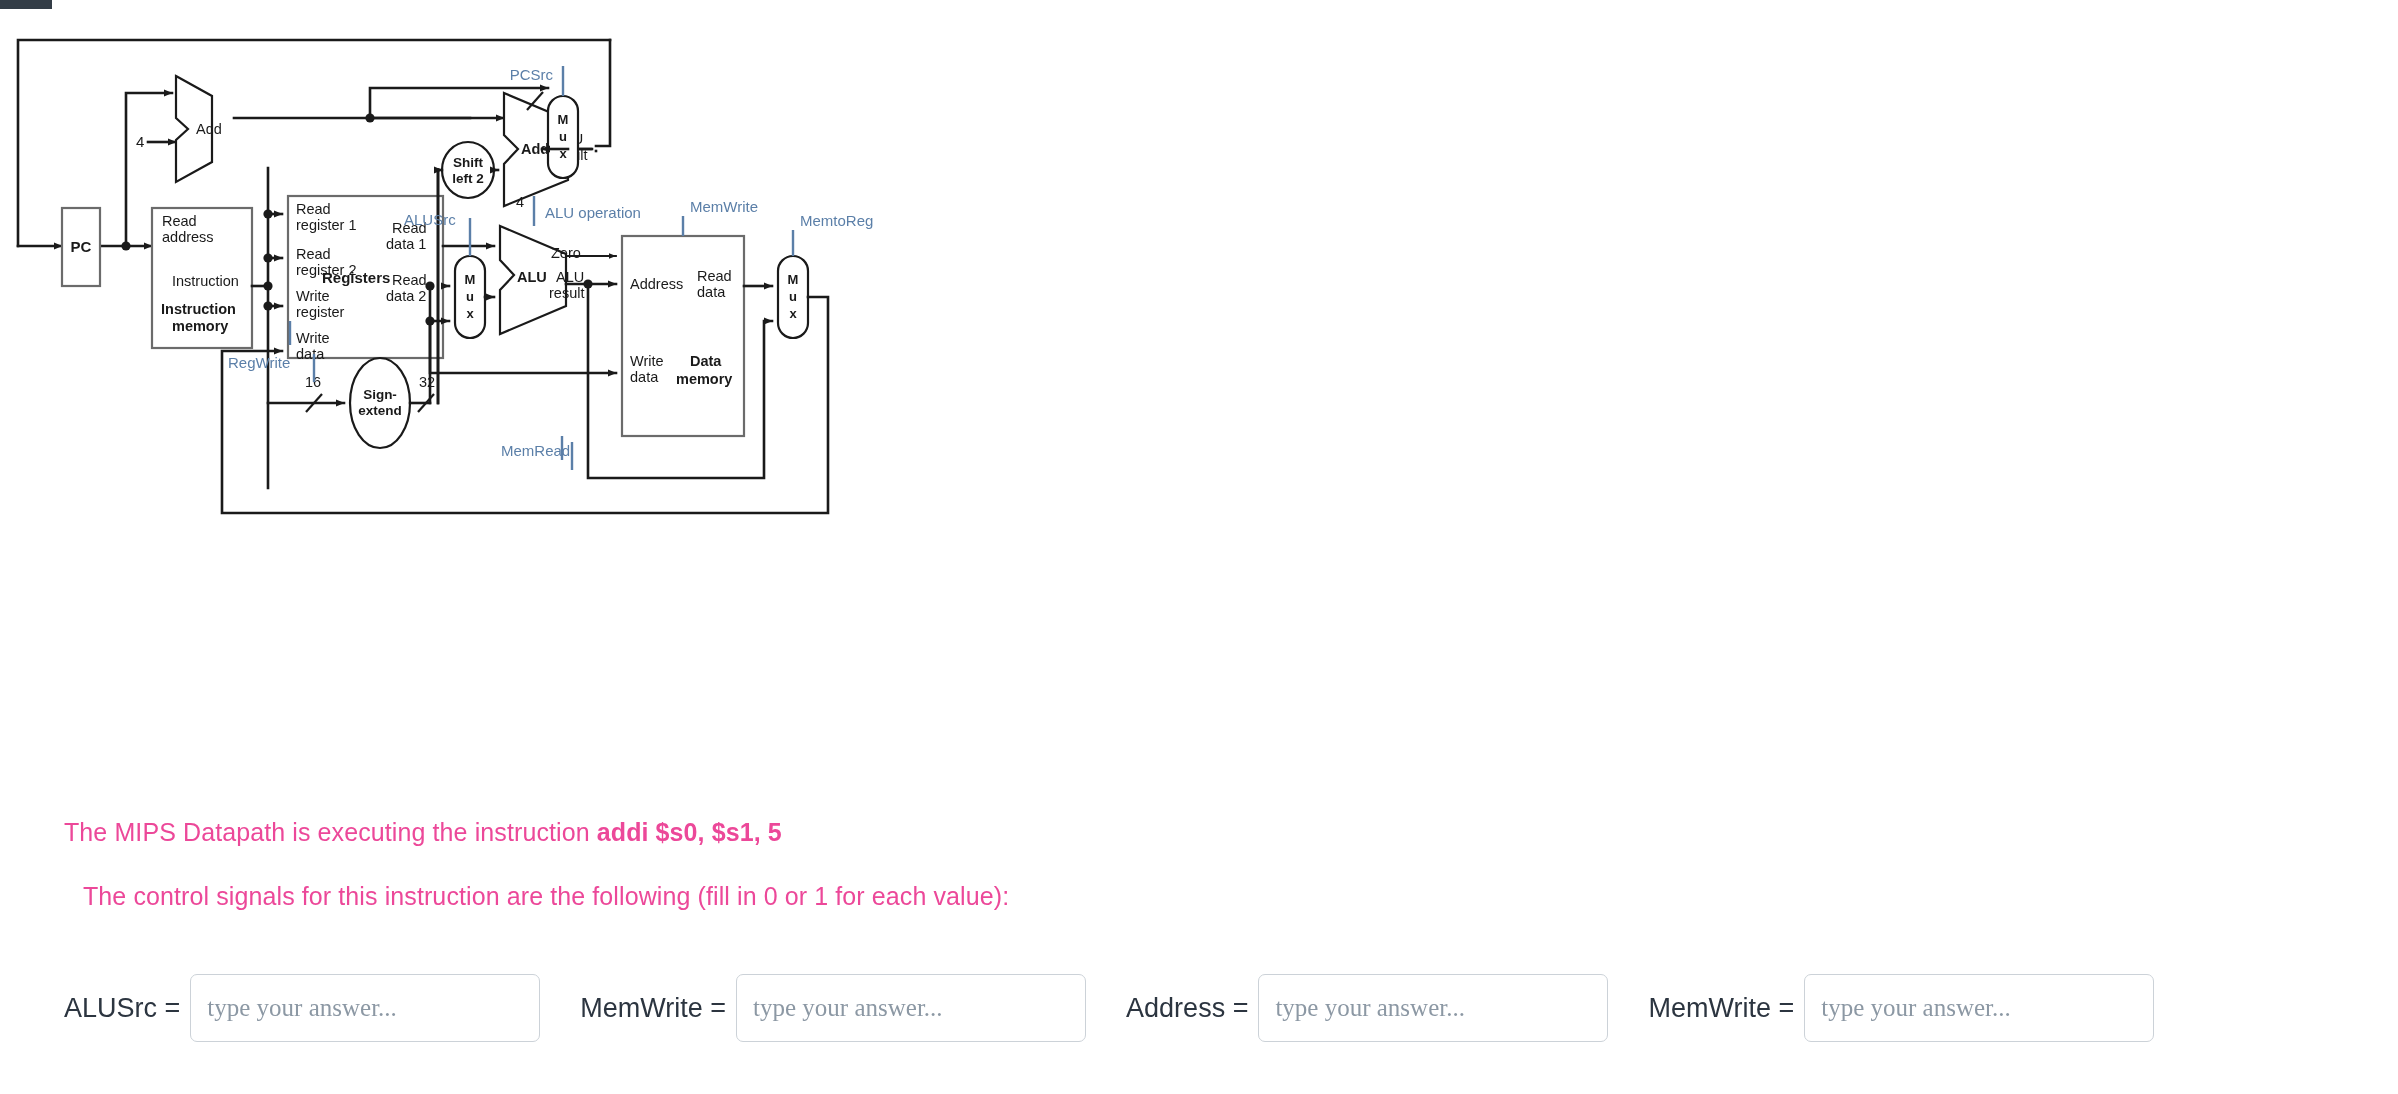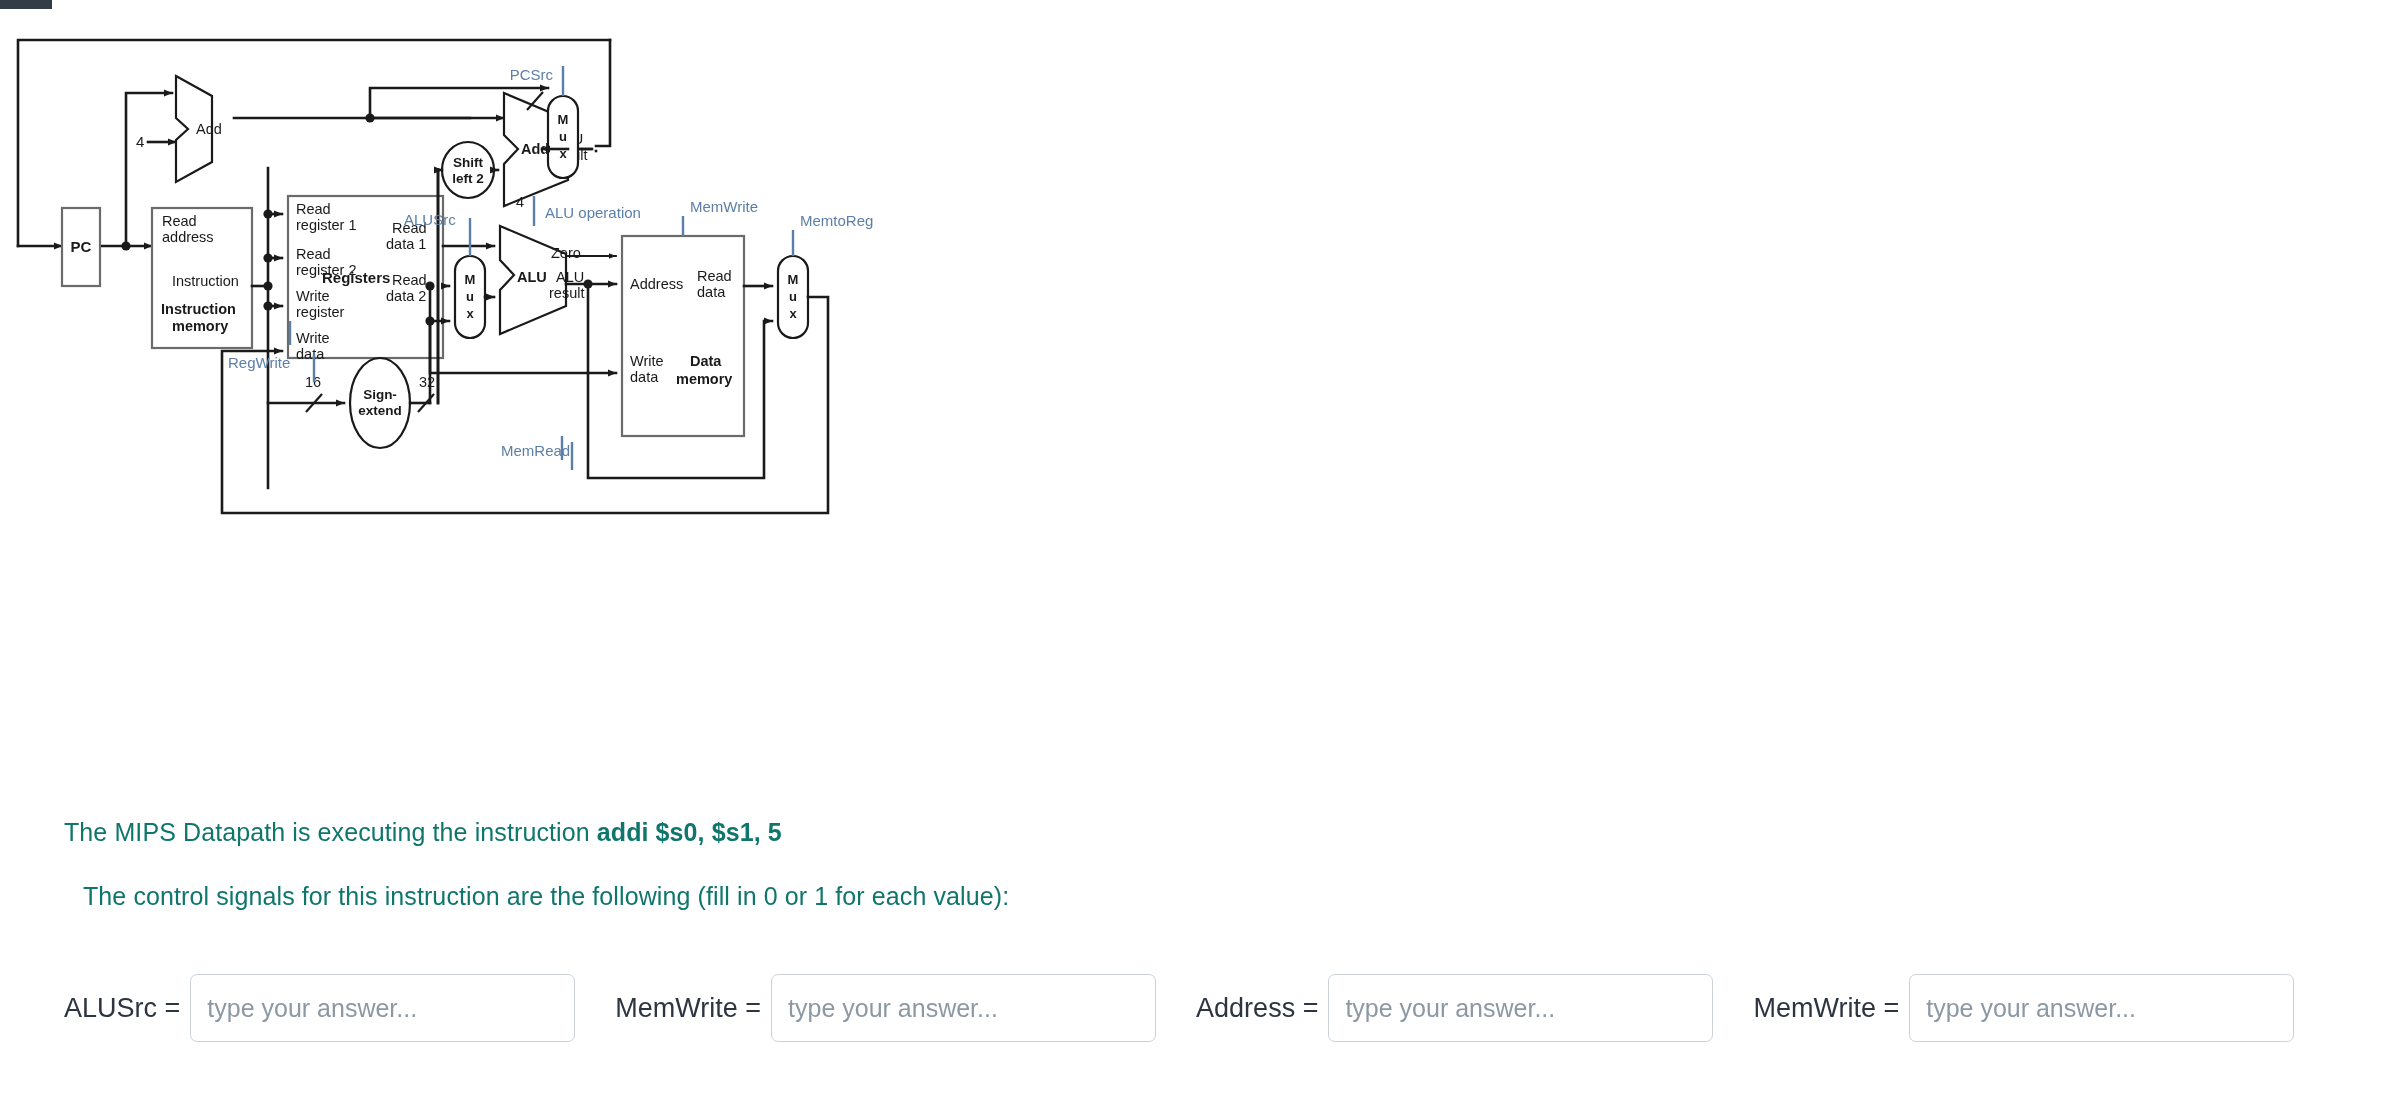--- a/index.html
+++ b/index.html
@@ -24,21 +24,21 @@
   #diagram-wrap {
     position: absolute;
     left: 0; top: 18px;
     width: 1300px; height: 770px;
   }
   #datapath-svg { display: block; }
 
   .q-text {
     position: absolute;
     font-size: 25px;
-    color: #0f766e;
+    color: #ec4899;
     letter-spacing: 0.1px;
     white-space: nowrap;
   }
   #q-line1 { left: 64px; top: 818px; }
   #q-line2 { left: 64px; top: 882px; margin-left: 19px; }
   .bold-inline { font-weight: bold; }
 
   #answer-row {
     position: absolute;
     left: 64px; top: 972px;
@@ -46,27 +46,27 @@
     align-items: center;
     height: 72px;
   }
   .ans-label {
     font-size: 27px;
     color: #2c3540;
     white-space: nowrap;
     margin-right: 10px;
   }
   .ans-input {
-    width: 385px;
+    width: 350px;
     height: 68px;
     box-sizing: border-box;
     border: 1px solid #ccd2d8;
     border-radius: 7px;
     background: #ffffff;
-    font-family: Liberation Sans, sans-serif;
+    font-family: Liberation Serif, serif;
     font-size: 25px;
     color: #2c3540;
     padding: 0 16px;
     outline: none;
   }
   .ans-input::placeholder { color: #8c98a4; }
   .gap { width: 40px; }
 </style>
 </head>
 <body>

